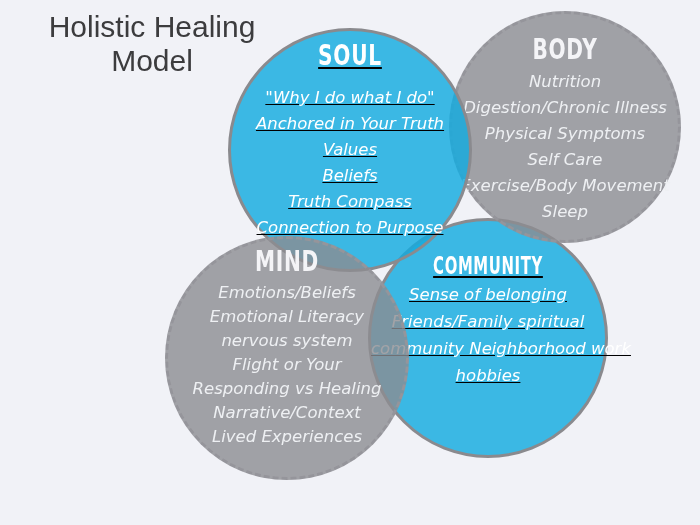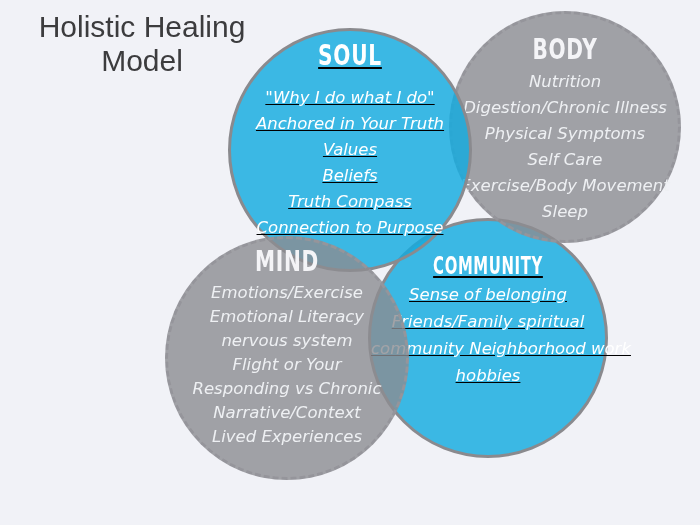--- a/index.html
+++ b/index.html
@@ -7,21 +7,21 @@
     position: relative;
     width: 700px;
     height: 525px;
     background: #f1f2f7;
     overflow: hidden;
     font-family: "DejaVu Sans", sans-serif;
   }
 
   .title {
     position: absolute;
-    left: 16px;
+    left: 26px;
     top: 10px;
     width: 252px;
     margin: 0;
     text-align: center;
     font-family: "Liberation Sans", sans-serif;
     font-size: 30px;
     font-weight: 400;
     line-height: 34px;
     color: #3c3c3e;
     z-index: 10;
@@ -110,23 +110,23 @@
       <div>Values</div>
       <div>Beliefs</div>
       <div>Truth Compass</div>
       <div>Connection to Purpose</div>
     </div>
   </div>
 
   <div class="circle fill-gray bd-dashed" id="circle-mind">
     <div class="heading">MIND</div>
     <div class="items">
-      <div>Emotions/Exercise</div>
+      <div>Emotions/Beliefs</div>
       <div>Emotional Literacy</div>
       <div>nervous system</div>
       <div>Flight or Your</div>
-      <div>Responding vs Chronic</div>
+      <div>Responding vs Healing</div>
       <div>Narrative/Context</div>
       <div>Lived Experiences</div>
     </div>
   </div>
 
 </div>
 
 </body></html>

